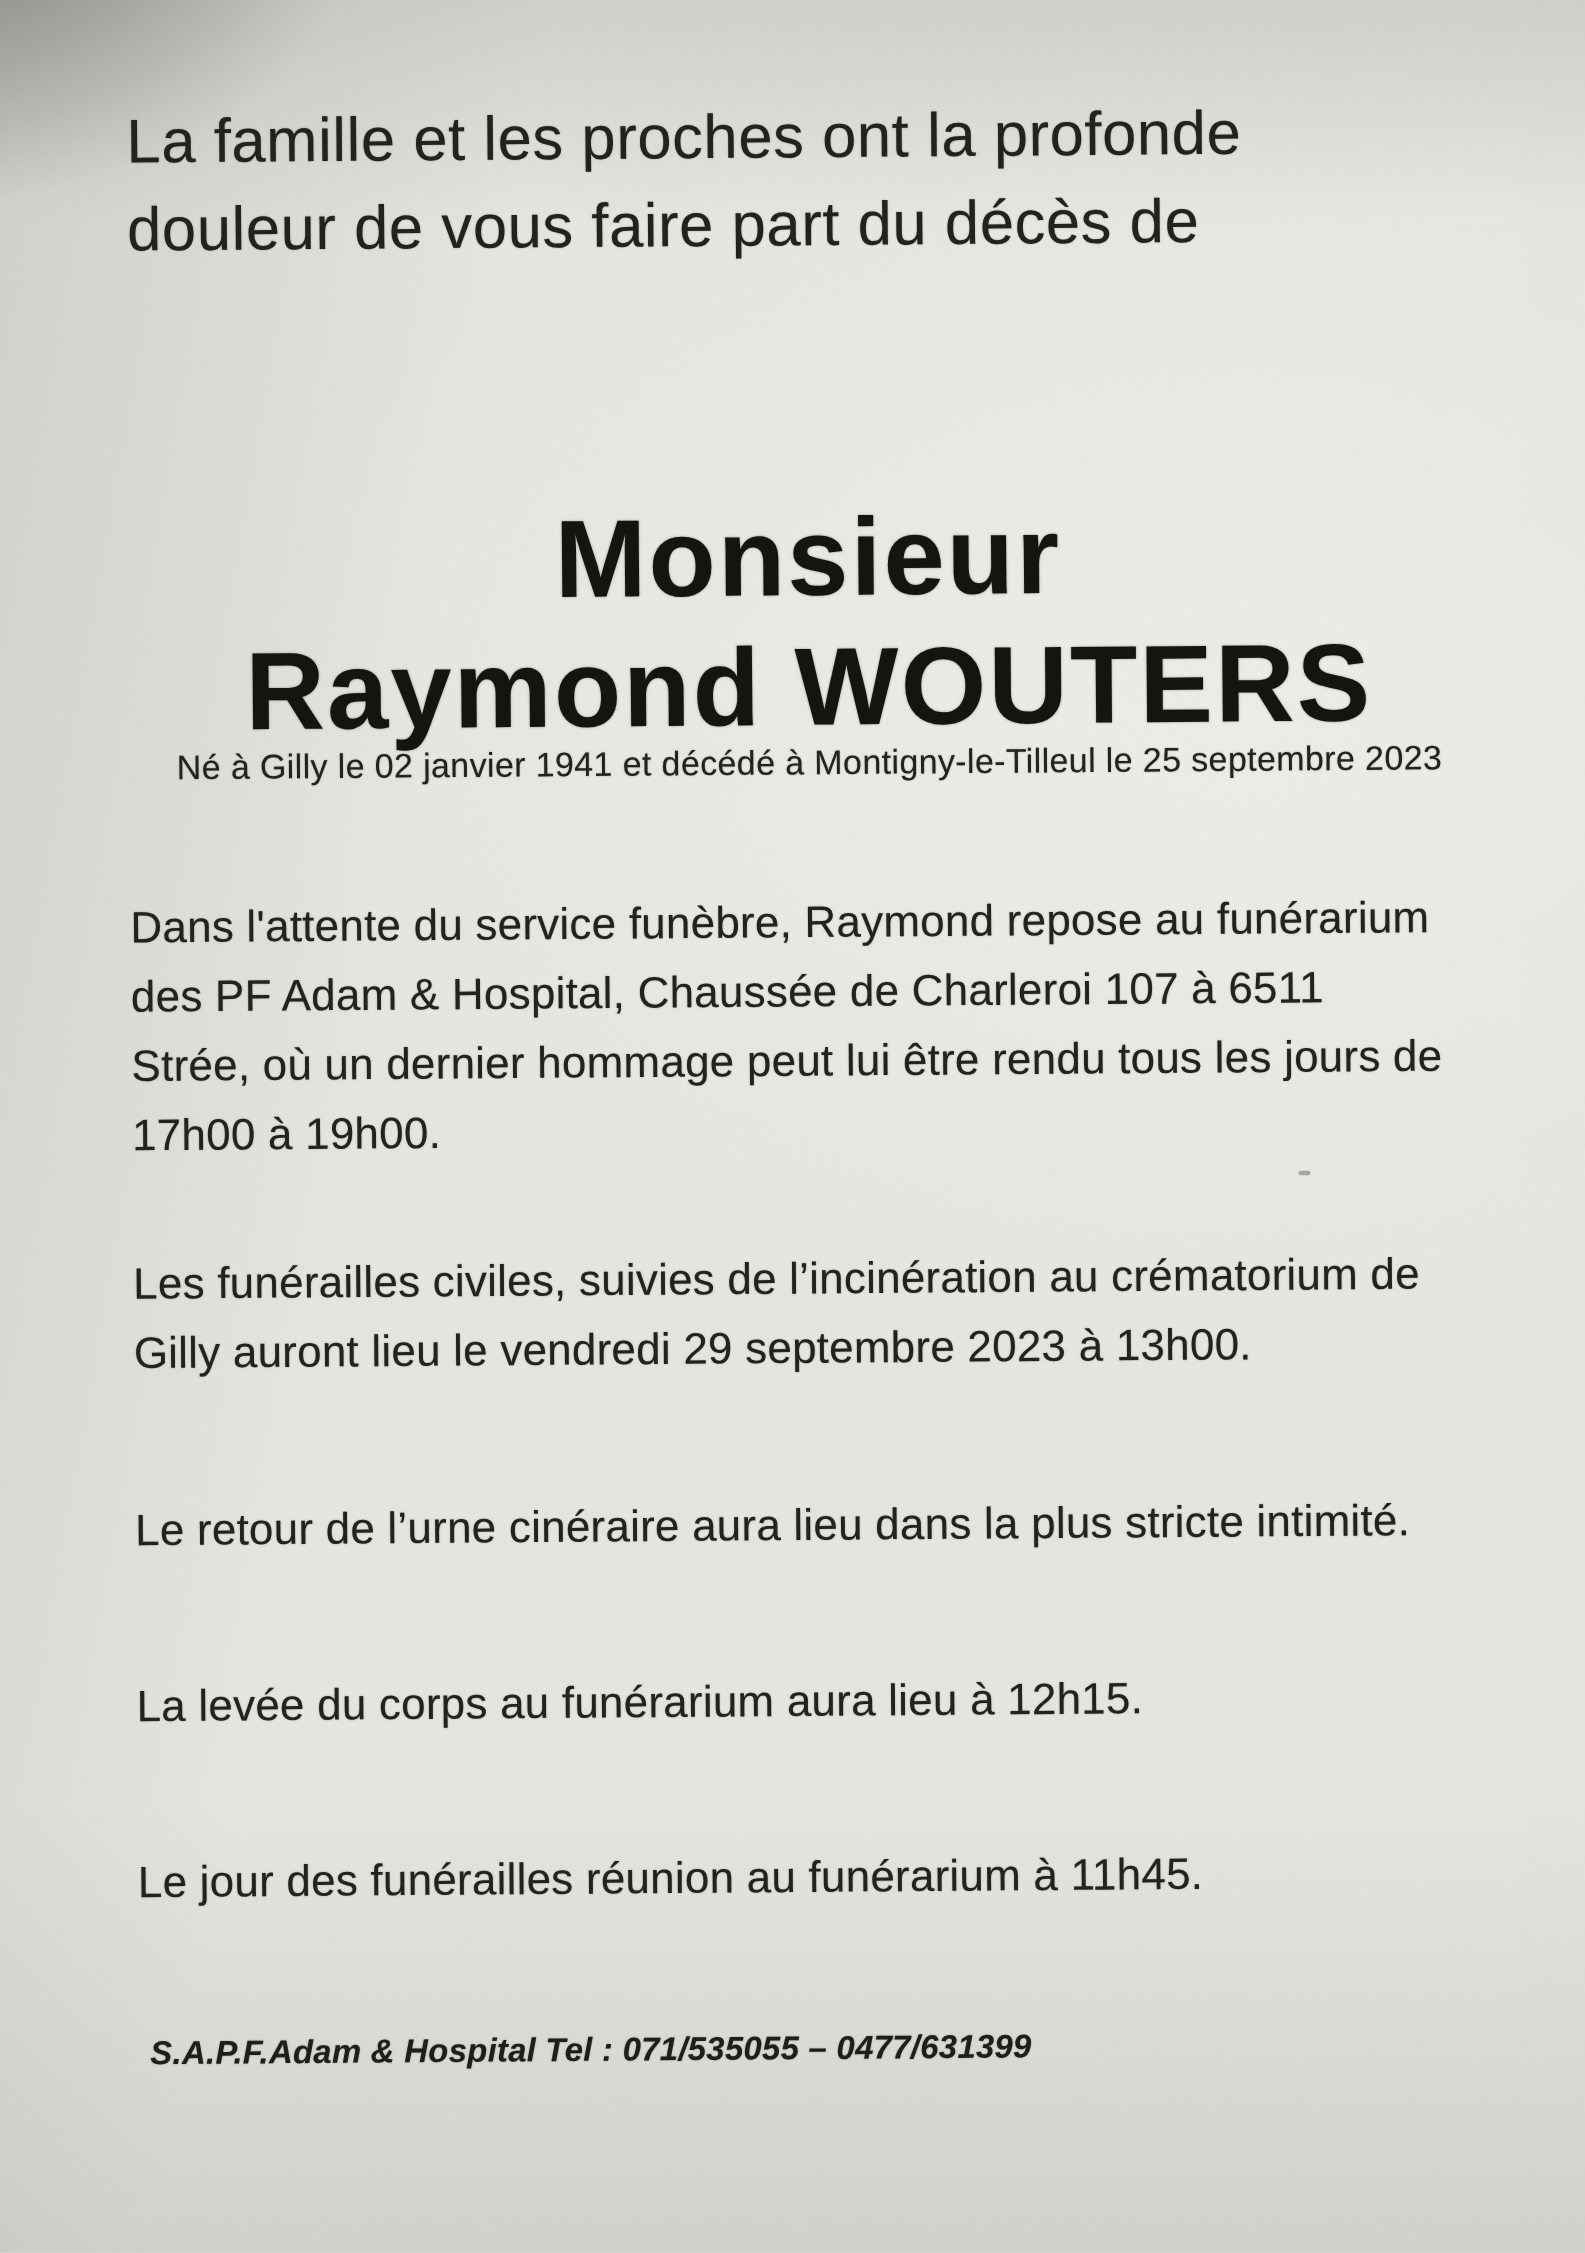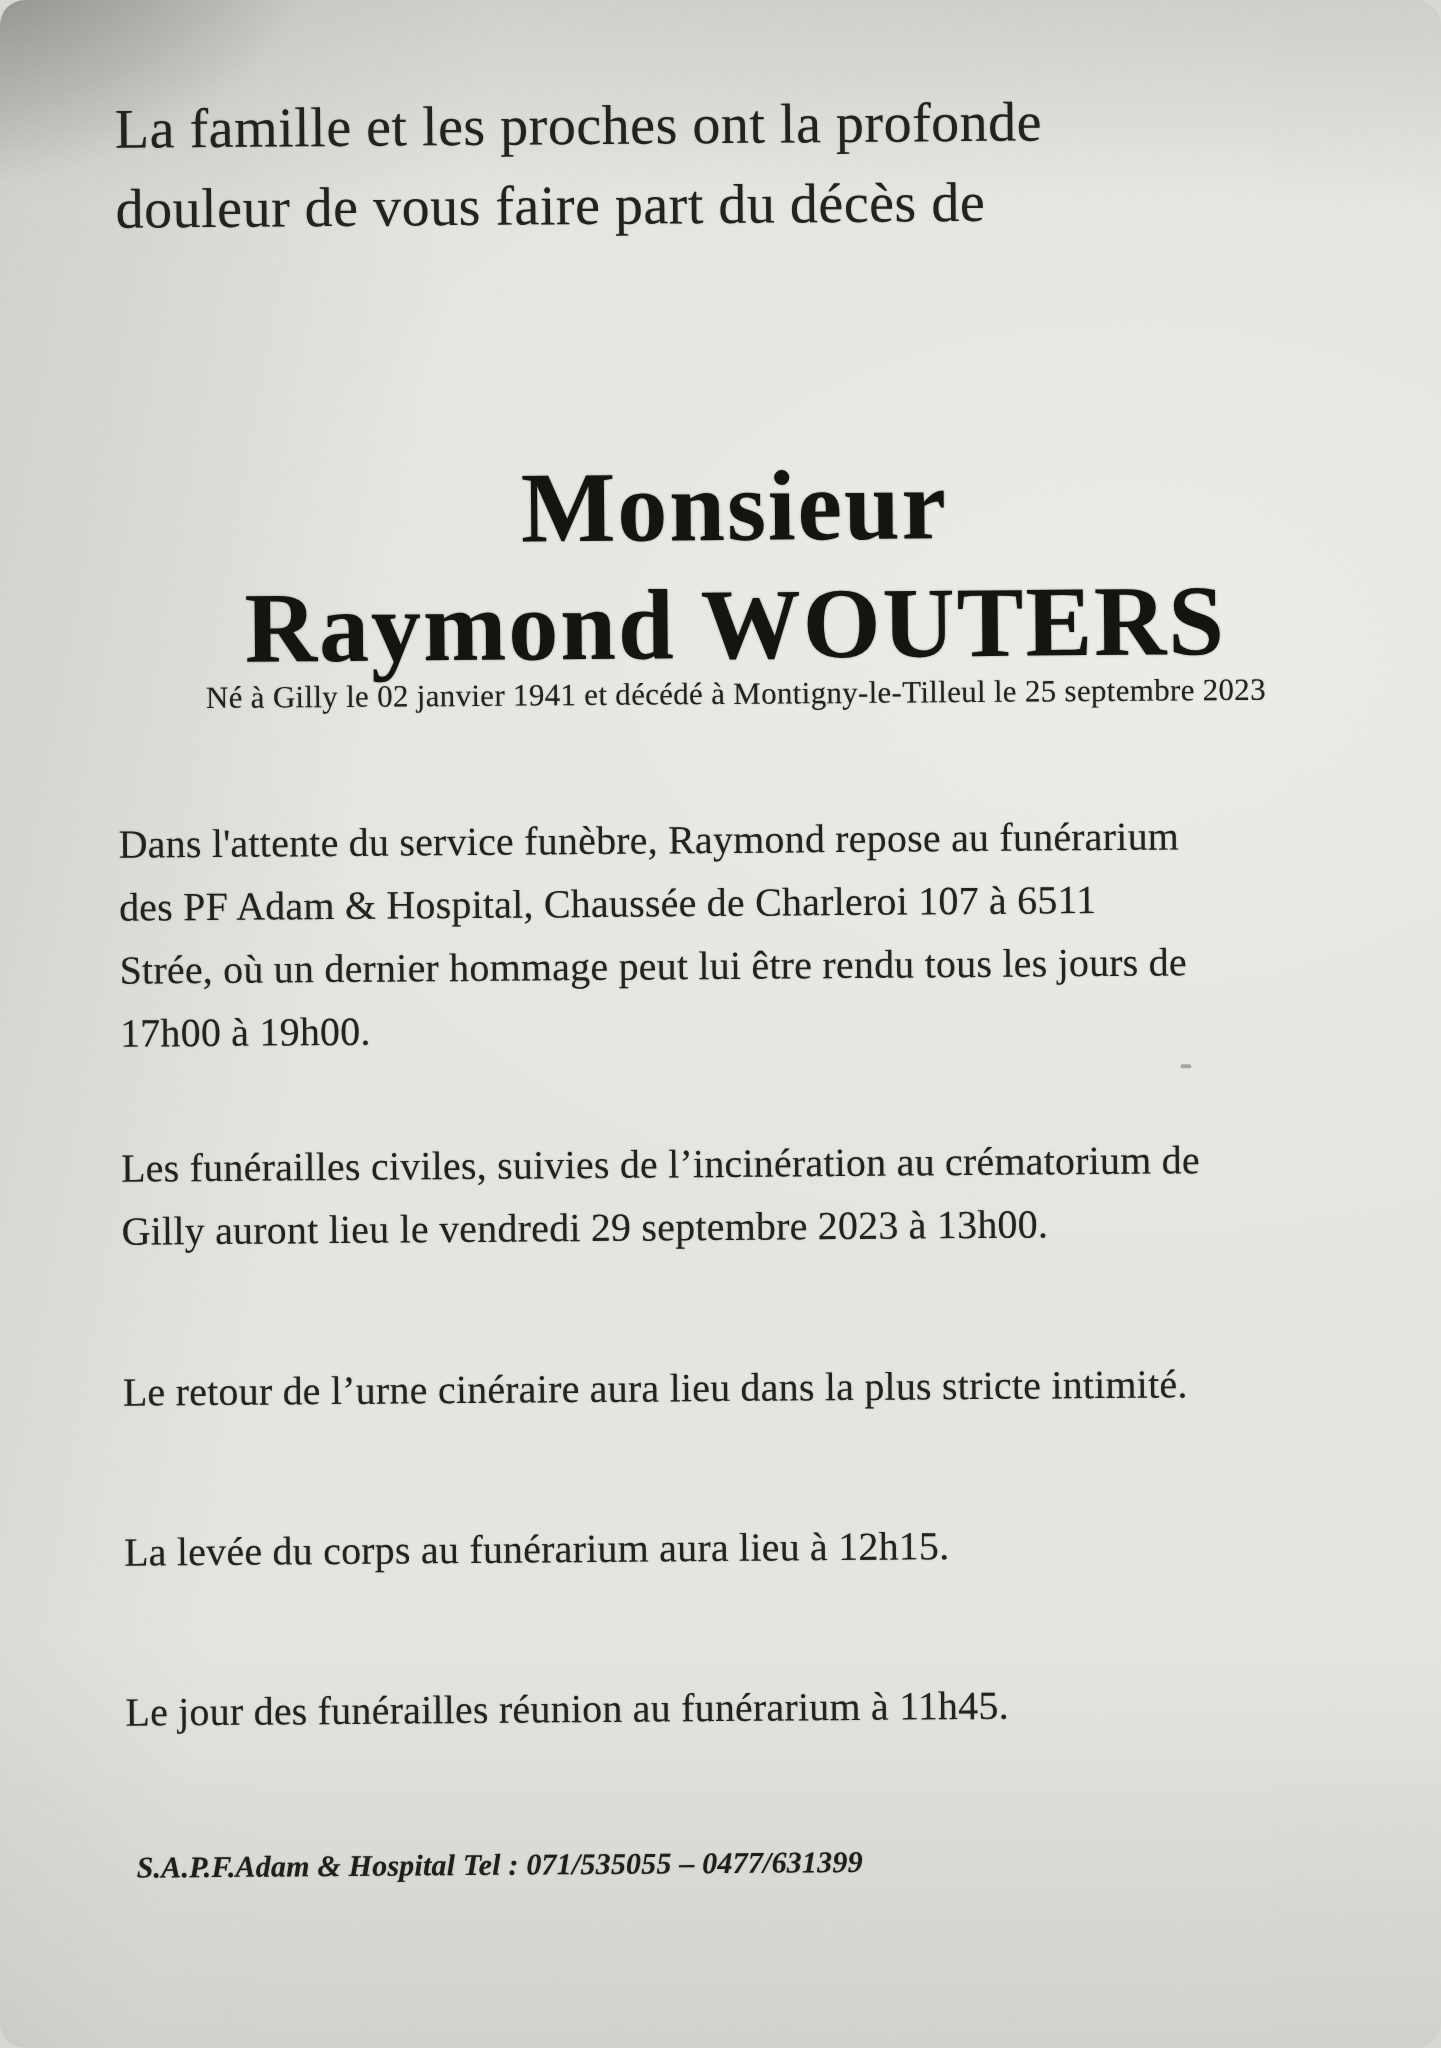--- a/index.html
+++ b/index.html
@@ -12,23 +12,22 @@
     width: 1441px;
     height: 2048px;
     margin: 0 auto;
     overflow: hidden;
     background:
       radial-gradient(1500px 1000px at 78% 32%, rgba(255,255,255,0.30), rgba(255,255,255,0) 62%),
       radial-gradient(620px 430px at -4% -4%, rgba(52,54,52,0.45), rgba(52,54,52,0) 62%),
       linear-gradient(100deg, rgba(140,141,135,0.24), rgba(140,141,135,0) 28%),
       linear-gradient(to bottom, rgba(130,131,125,0.22), rgba(130,131,125,0) 10%, rgba(130,131,125,0) 80%, rgba(120,121,115,0.18)),
       #e5e6e0;
-    font-family: Liberation Serif, serif;
+    font-family: Liberation Sans, sans-serif;
     color: #24221e;
-    border-radius: 25px;
   }
   .tilt {
     position: absolute;
     inset: 0;
     transform: rotate(-0.45deg);
     transform-origin: 50% 50%;
   }
   .soft {
     text-shadow: 0 0 1.5px rgba(52,48,42,0.45);
   }

